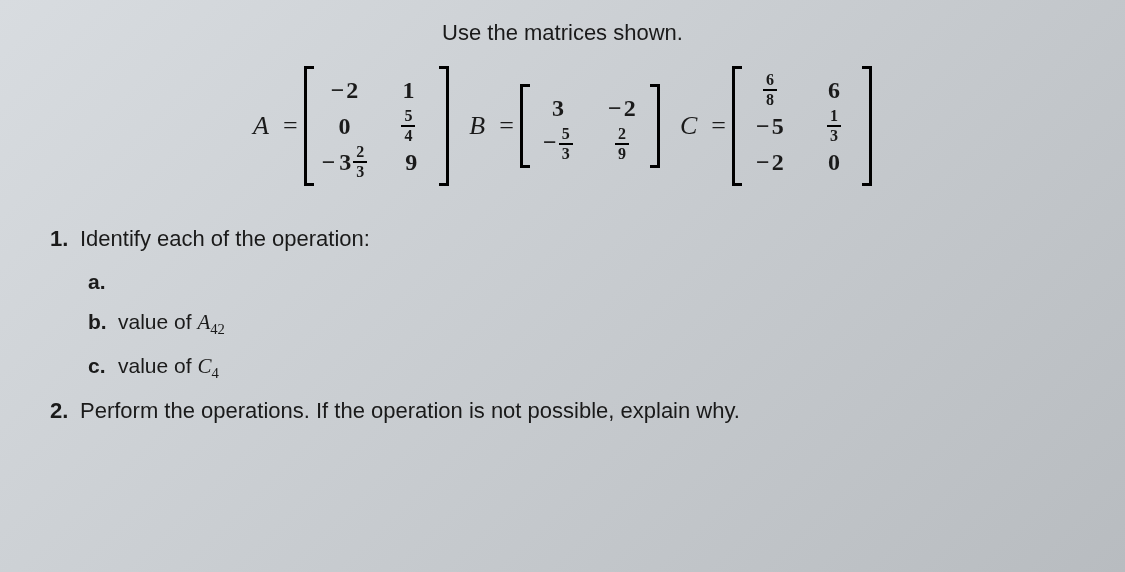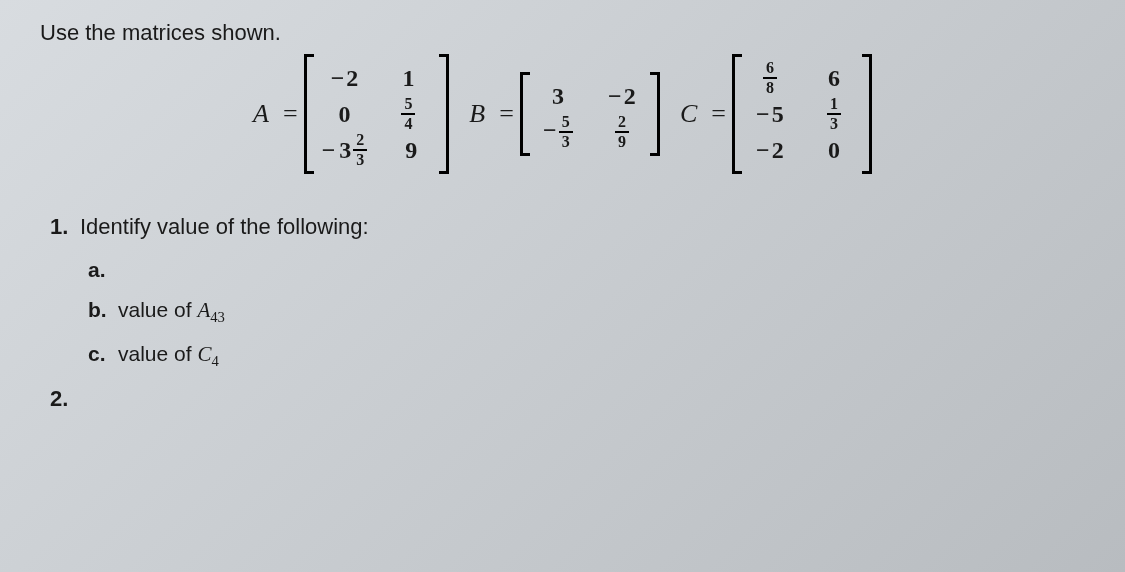--- a/index.html
+++ b/index.html
@@ -12,22 +12,23 @@
       height: 572px;
       background: linear-gradient(135deg, #d8dce0 0%, #c8ccd0 50%, #b8bcc0 100%);
       font-family: Georgia, 'Times New Roman', serif;
       color: #1a1a1a;
       padding: 20px 40px;
       position: relative;
       overflow: hidden;
     }
     .instruction {
       font-size: 22px;
-      margin-bottom: 8px;
+      margin-bottom: 20px;
       font-family: Arial, sans-serif;
+      text-align: center;
     }
     .matrices-row {
       display: flex;
       justify-content: center;
       align-items: center;
       gap: 20px;
       margin-bottom: 40px;
     }
     .matrix-def {
       display: flex;
@@ -231,37 +232,38 @@
           </div>
         </div>
       <span class="bracket-right"></span>
     </div>
   </div>
 </div>
 
 <div class="question-list">
   <div class="q-main">
     <span class="num-label">1.</span>
-    <span>Identify value of the following:</span>
+    <span>Identify each of the operation:</span>
   </div>
 
   <div class="q-sub">
     <span class="sub-label">a.</span>
   </div>
 
   <div class="q-sub">
     <span class="sub-label">b.</span>
     <span>
-      <span>value of </span><span class="math-var"><span>A</span><span class="subscript">43</span></span>
+      <span>value of </span><span class="math-var"><span>A</span><span class="subscript">42</span></span>
     </span>
   </div>
 
   <div class="q-sub">
     <span class="sub-label">c.</span>
     <span>
       <span>value of </span><span class="math-var"><span>C</span><span class="subscript">4</span></span>
     </span>
   </div>
 
   <div class="q-main">
     <span class="num-label">2.</span>
+    <span>Perform the operations. If the operation is not possible, explain why.</span>
   </div>
 </div>
 
 </body></html>

